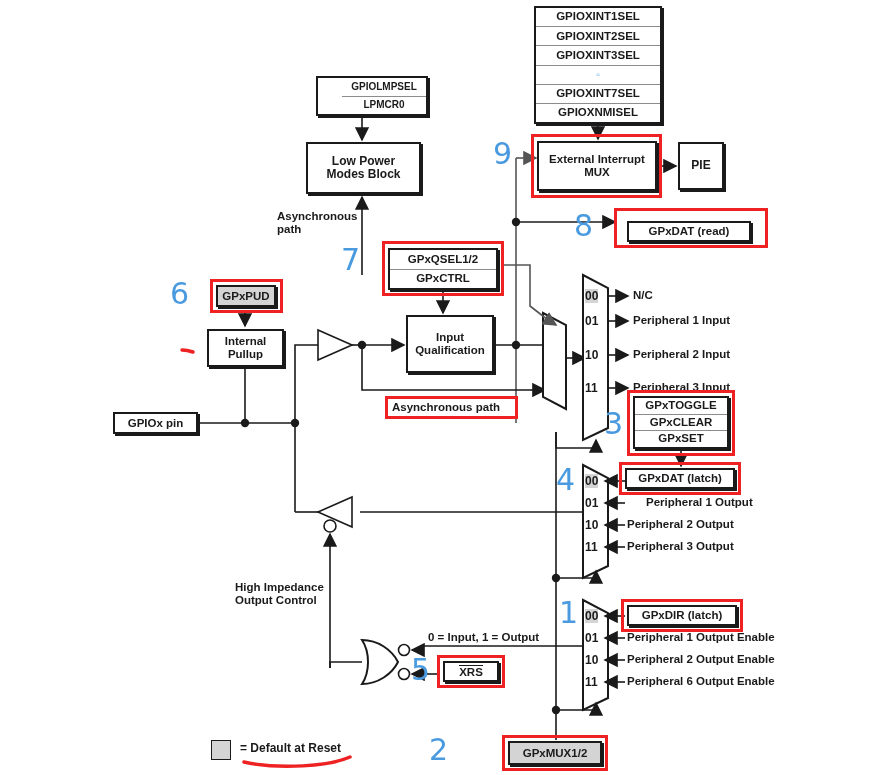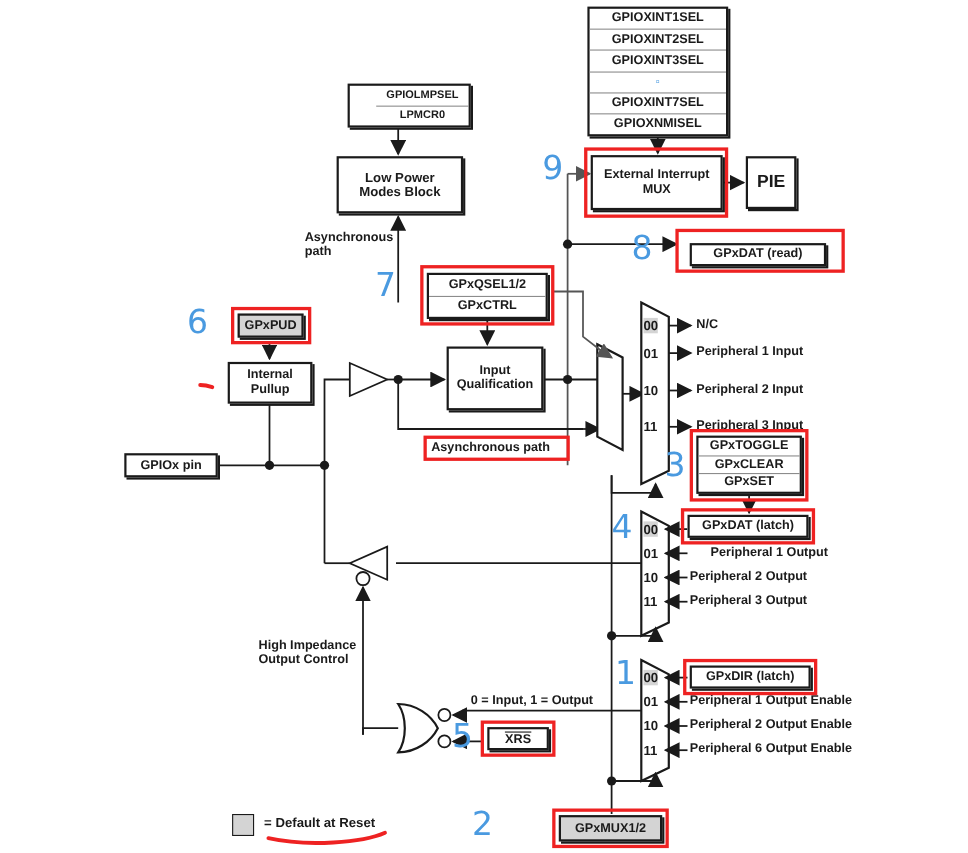--- a/index.html
+++ b/index.html
@@ -258,21 +258,21 @@
   <div class="box shadow" style="left:537px; top:141px; width:120px; height:50px; font-size:11.5px; flex-direction:column;">
     <span>External Interrupt</span>
     <span>MUX</span>
   </div>
 
   <div class="box shadow" style="left:306px; top:142px; width:115px; height:52px; font-size:12px; flex-direction:column;">
     <span>Low Power</span>
     <span>Modes Block</span>
   </div>
 
-  <div class="box shadow" style="left:678px; top:142px; width:46px; height:48px; font-size:16px;">
+  <div class="box shadow" style="left:678px; top:142px; width:46px; height:48px; font-size:12px;">
     <span>PIE</span>
   </div>
 
   <div class="box shadow" style="left:627px; top:221px; width:124px; height:21px; font-size:11.5px;">
     <span>GPxDAT (read)</span>
   </div>
 
   <div class="stack shadow" style="left:388px; top:248px; width:110px; height:42px; font-size:11.5px;">
     <div class="row">GPxQSEL1/2</div>
     <div class="row">GPxCTRL</div>

